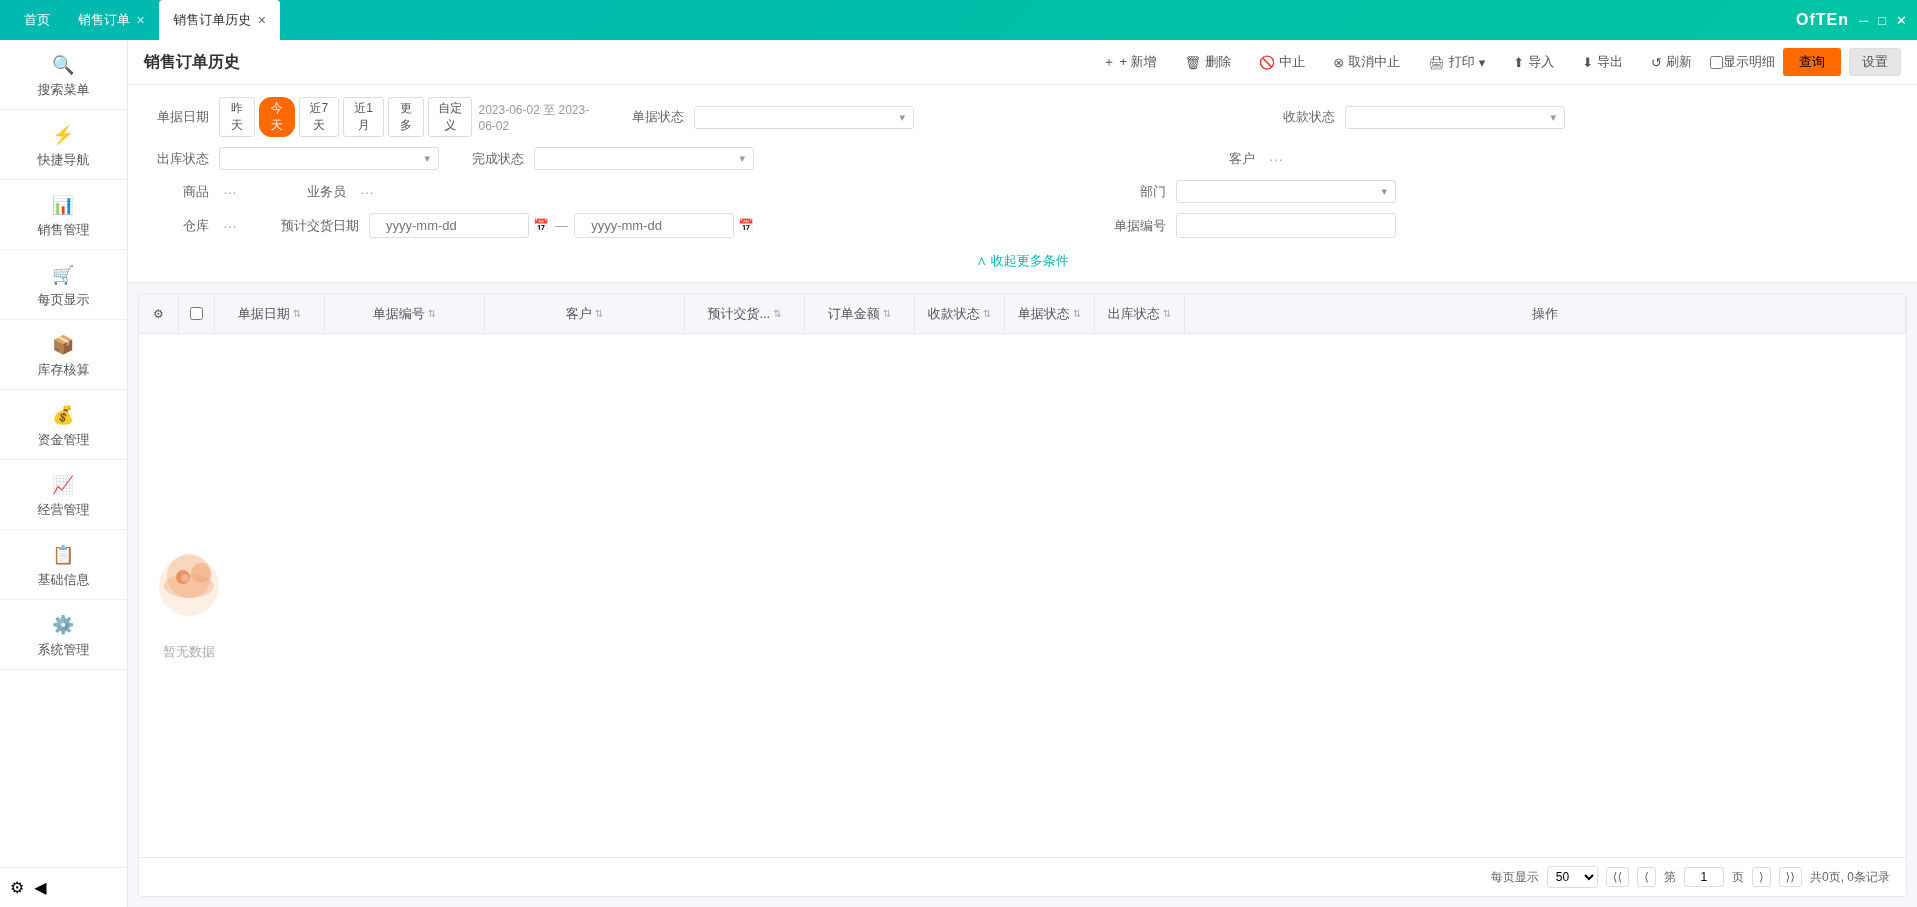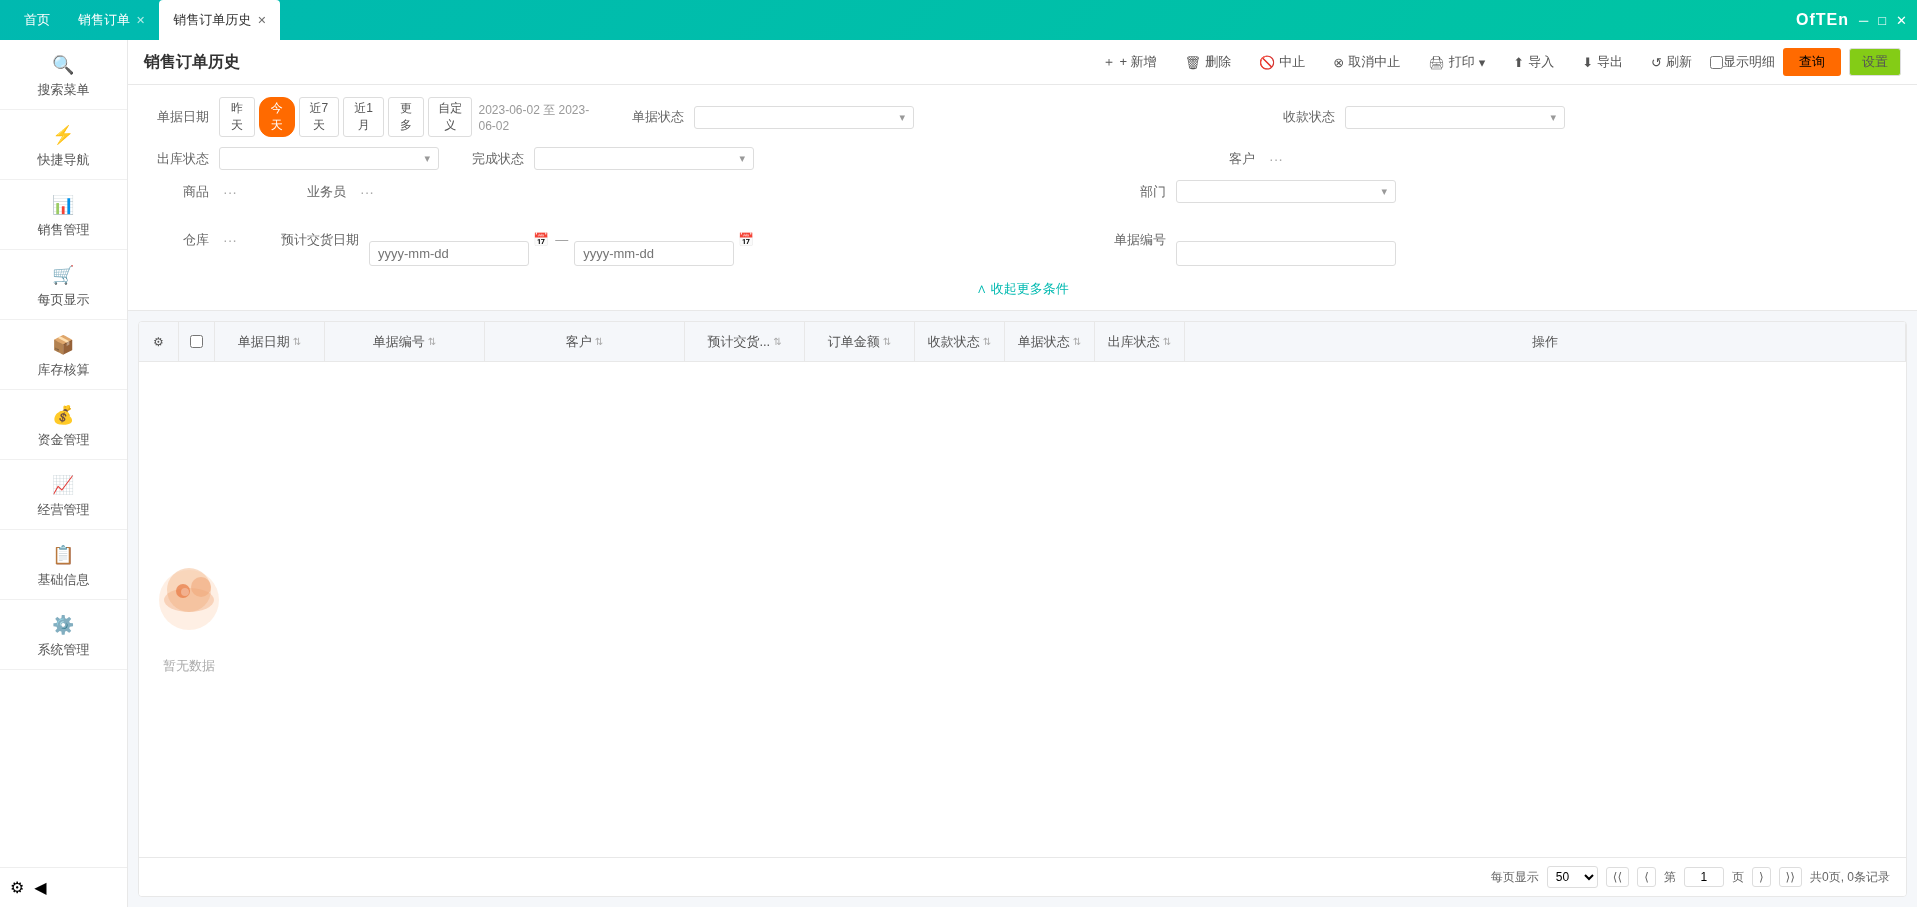--- a/index.html
+++ b/index.html
@@ -128,21 +128,21 @@
     .btn-primary {
       background: #ff6a00;
       color: #000000;
       border: none;
       padding: 5px 16px;
       border-radius: 3px;
       cursor: pointer;
       font-size: 13px;
     }
     .btn-setting {
-      background: #84cc16;
+      background: #e5e5e5;
       color: #555;
       border: 1px solid #ddd;
       padding: 4px 12px;
       border-radius: 3px;
       cursor: pointer;
       font-size: 13px;
     }
     .checkbox-label {
       display: flex;
       align-items: center;
@@ -213,25 +213,24 @@
       background: #fff;
       cursor: pointer;
       min-width: 180px;
       justify-content: space-between;
       color: #999;
     }
     .select-field .chevron { color: #999; font-size: 11px; margin-left: 4px; }
     .input-field {
       border: 1px solid #ddd;
       border-radius: 3px;
-      padding: 4px 8px;
+      padding: 4px 16px;
       background: #fff;
       min-width: 160px;
       color: #999;
-      margin-top: 28px;
     }
     .ellipsis-btn {
       color: #aaa;
       cursor: pointer;
       padding: 0 4px;
       font-size: 14px;
     }
     .collapse-bar {
       text-align: center;
       color: #00b9b0;

